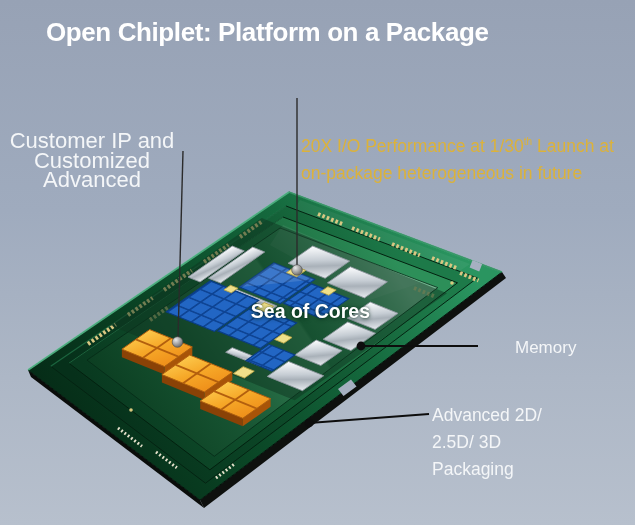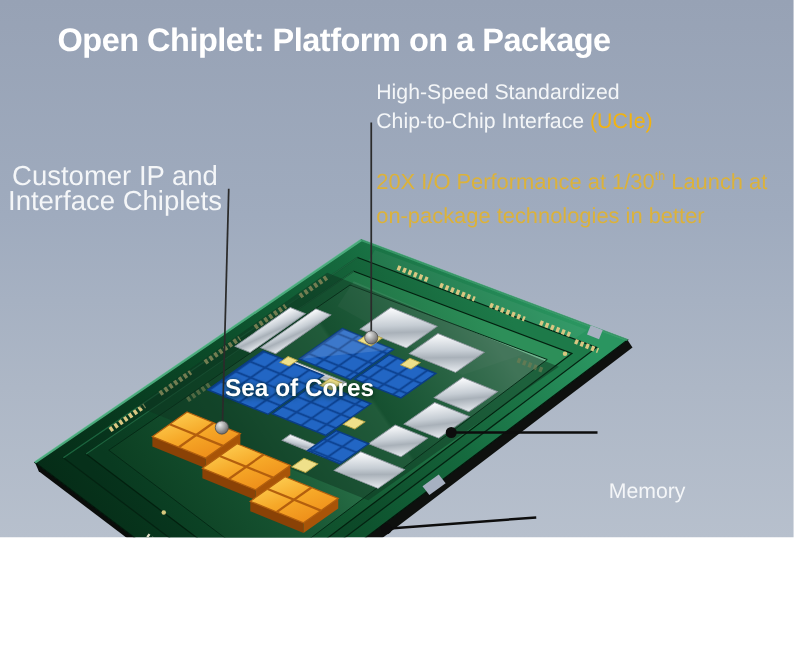--- a/index.html
+++ b/index.html
@@ -1,40 +1,40 @@
 <!DOCTYPE html>
 <html><head>
 <meta charset="utf-8">
 <style>
   html,body{margin:0;padding:0;}
   .canvas{
     position:relative;
-    width:635px;height:430px;
+    width:635px;height:525px;
     overflow:hidden;
     background:linear-gradient(180deg,#97a2b5 0%,#9fabbe 40%,#adb7c6 72%,#b7c0cd 100%);
     font-family:"Liberation Sans","DejaVu Sans",sans-serif;
   }
   .chip-svg{position:absolute;left:0;top:0;}
   .txt{position:absolute;color:#f4f6f8;}
   .title{
     left:46px;top:17px;
     font-size:26px;font-weight:bold;letter-spacing:-0.4px;
     color:#ffffff;white-space:nowrap;
   }
   .interface-block{left:301px;top:62px;font-size:17px;line-height:23px;white-space:nowrap;}
   .gold{color:#f2b310;}
   .perf-block{left:301px;top:128px;font-size:17.5px;line-height:27px;color:#dcb23a;white-space:nowrap;}
   .perf-block sup{font-size:10px;}
   .customer-block{left:0;top:131px;width:184px;text-align:center;font-size:22px;line-height:19.5px;}
   .sea-block{
-    left:180px;top:300px;width:190px;text-align:left;
+    left:180px;top:300px;width:190px;text-align:right;
     font-size:19.5px;font-weight:bold;line-height:23px;color:#ffffff;
     text-shadow:0 1px 4px rgba(4,40,24,.75),0 0 2px rgba(4,40,24,.5);
   }
-  .memory-label{left:487px;top:338px;font-size:17px;margin-top:45px;}
+  .memory-label{left:515px;top:338px;font-size:17px;}
   .packaging-block{left:432px;top:402px;font-size:17.5px;line-height:27px;}
   .line{display:block;}
 </style>
 </head>
 <body>
 
 <div class="canvas">
 
   <svg class="chip-svg" width="635" height="525" viewBox="0 0 635 525">
     <defs>
@@ -190,35 +190,36 @@
       <circle cx="297" cy="270" r="5.3" fill="url(#ballG)" stroke="#4a4a4a" stroke-width="0.6"></circle>
       <line x1="361" y1="346" x2="478" y2="346" stroke="#0d0d0d" stroke-width="2"></line>
       <circle cx="361" cy="346" r="4.4" fill="#0d0d0d"></circle>
       <line x1="309" y1="423" x2="429" y2="414" stroke="#0d0d0d" stroke-width="2"></line>
       <circle cx="309" cy="423" r="4.4" fill="#0d0d0d"></circle>
     </g>
   </svg>
 
   <div class="txt title">Open Chiplet: Platform on a Package</div>
 
-  <div class="txt interface-block">
-    <span class="line">High-Speed Standardized</span>
-    <span class="line"><span>Chip-to-Chip Interface </span><span class="gold">(UCIe)</span></span>
-  </div>
 
   <div class="txt perf-block">
     <span class="line"><span>20X I/O Performance at 1/30</span><sup>th</sup><span> Launch at</span></span>
-    <span class="line">on-package technologies in better</span>
+    <span class="line">on-package heterogeneous in future</span>
   </div>
 
   <div class="txt customer-block">
     <span class="line">Customer IP and</span>
-    <span class="line">Interface Chiplets</span>
+    <span class="line">Customized Advanced</span>
   </div>
 
   <div class="txt sea-block">
     <span class="line">Sea of Cores</span>
   </div>
 
   <div class="txt memory-label">Memory</div>
 
+  <div class="txt packaging-block">
+    <span class="line">Advanced 2D/</span>
+    <span class="line">2.5D/ 3D</span>
+    <span class="line">Packaging</span>
+  </div>
 
 </div>
 
 </body></html>

